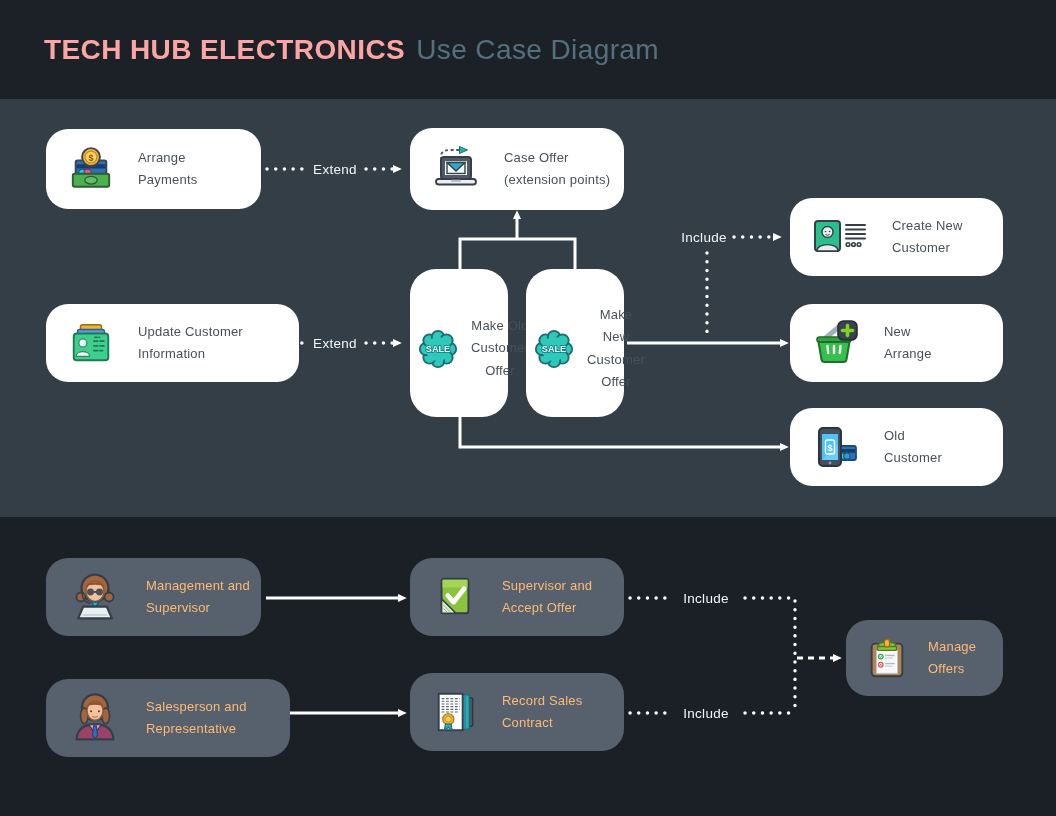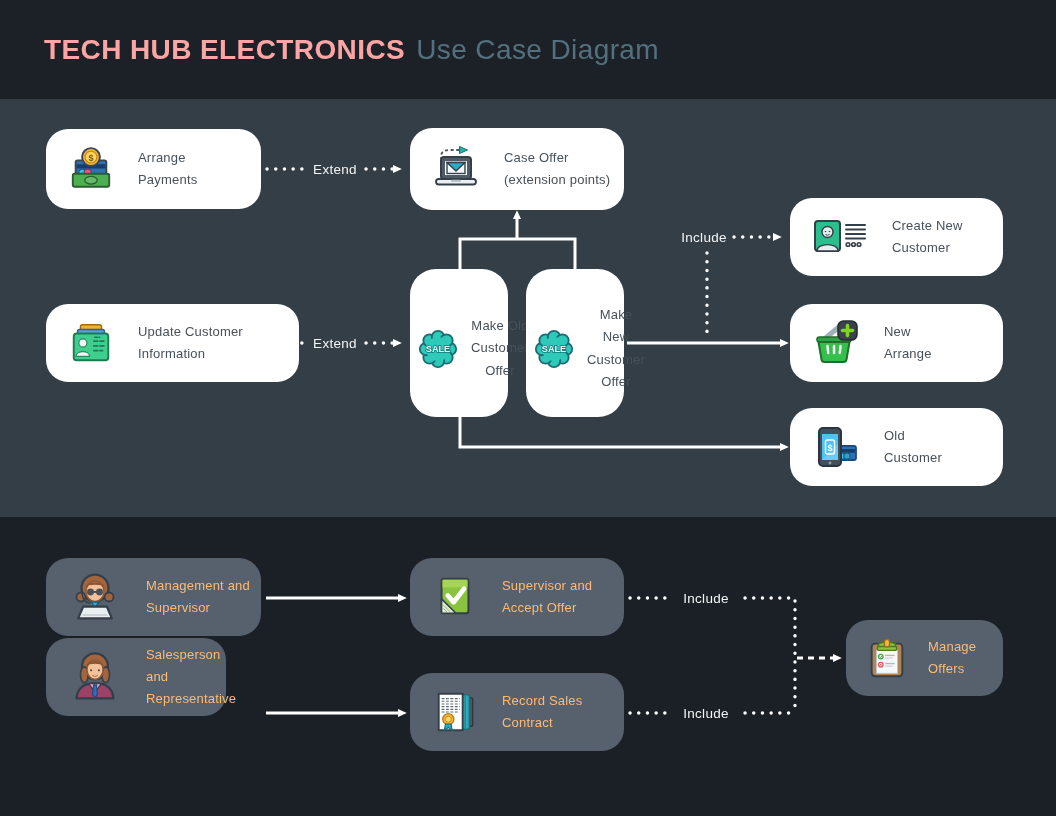--- a/index.html
+++ b/index.html
@@ -304,21 +304,21 @@
           <line x1="12" y1="36" x2="16" y2="40"></line>
           <line x1="12" y1="32.5" x2="19" y2="39.5"></line>
         </g>
         <path d="M16.5 22.5 L22.5 29.5 L33.5 15.5" fill="none" stroke="#ffffff" stroke-width="5" stroke-linecap="round" stroke-linejoin="round"></path>
       </svg>
     </span>
     <span class="card-label">Supervisor and
 Accept Offer</span>
   </div>
 
-  <div class="card card-gray" style="left:46px;top:638px;width:180px;height:78px">
+  <div class="card card-gray" style="left:46px;top:679px;width:244px;height:78px">
     <span class="icon">
       <svg viewBox="0 0 48 48" width="54" height="54">
         <circle cx="24" cy="14.5" r="11.5" fill="#a4643c" stroke="#343f49" stroke-width="2"></circle>
         <ellipse cx="14.5" cy="22" rx="3.4" ry="7" fill="#a4643c" stroke="#343f49" stroke-width="1.4"></ellipse>
         <ellipse cx="33.5" cy="22" rx="3.4" ry="7" fill="#a4643c" stroke="#343f49" stroke-width="1.4"></ellipse>
         <ellipse cx="24" cy="17.5" rx="7.2" ry="8.6" fill="#f3c29b" stroke="#8a5a3b" stroke-width="1.4"></ellipse>
         <path d="M16.5 14 C18.5 8.5 29.5 8.5 31.5 14 C28.5 11.5 19.5 11.5 16.5 14 Z" fill="#8d5430"></path>
         <circle cx="20.5" cy="18" r="0.9" fill="#343f49"></circle>
           <circle cx="27.5" cy="18" r="0.9" fill="#343f49"></circle>
         <path d="M21.5 22.5 Q24 24.2 26.5 22.5" fill="none" stroke="#b57b51" stroke-width="1.1"></path>

